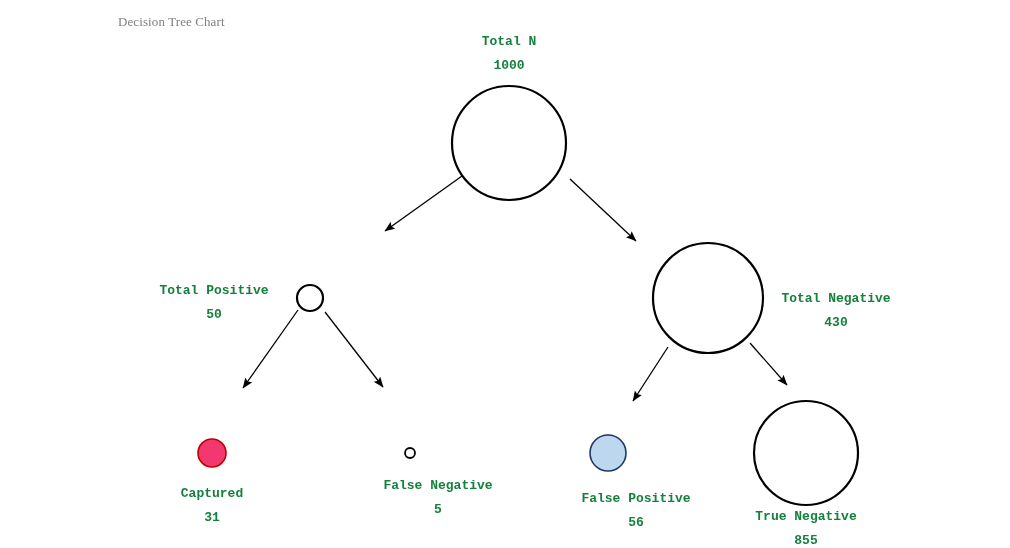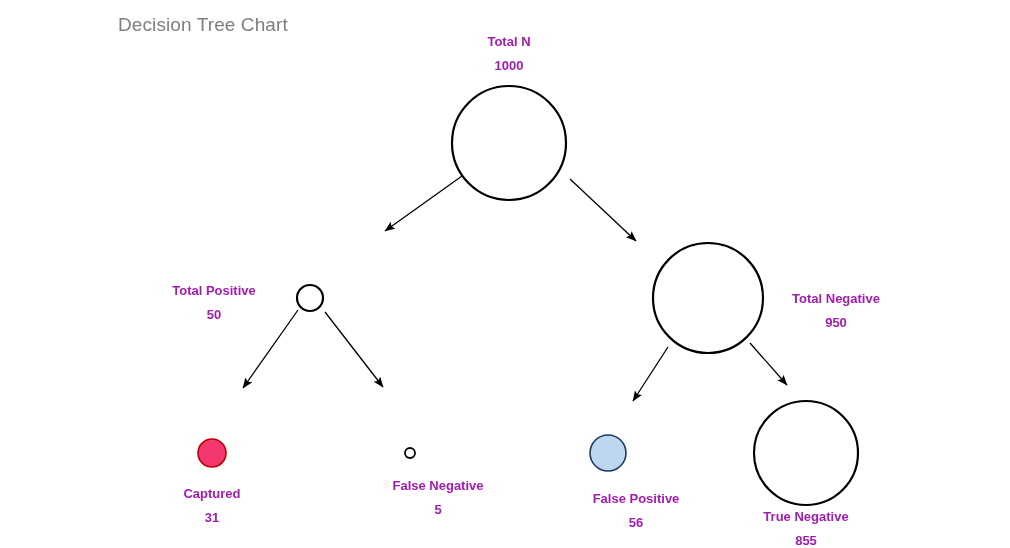--- a/index.html
+++ b/index.html
@@ -17,40 +17,40 @@
   #chart-root {
     position: absolute;
     top: 0; left: 0;
     width: 1010px;
     height: 548px;
   }
   .chart-title {
     position: absolute;
     left: 118px;
     top: 14px;
-    font-family: Liberation Sans, sans-serif;
-    font-size: 19px;
+    font-family: Liberation Serif, serif;
+    font-size: 13px;
     font-weight: 400;
     color: #7f7f7f;
     white-space: nowrap;
     letter-spacing: 0.1px;
   }
   svg.tree-canvas {
     position: absolute;
     top: 0; left: 0;
     width: 1010px;
     height: 548px;
     display: block;
   }
   .node-label {
     position: absolute;
-    font-family: Liberation Sans, sans-serif;
+    font-family: Liberation Mono, monospace;
     font-size: 13px;
     font-weight: bold;
-    color: #a21caf;
+    color: #15803d;
     white-space: nowrap;
     text-align: center;
     line-height: 1.85;
   }
   .node-label .lbl-name { display: block; }
   .node-label .lbl-value { display: block; }
 </style>
 </head>
 <body>
 
@@ -87,21 +87,21 @@
       <div class="node-label" style="left: 509px; top: 30px; transform: translateX(-50%);">
         <span class="lbl-name">Total N</span>
         <span class="lbl-value">1000</span>
       </div>
       <div class="node-label" style="left: 214px; top: 279px; transform: translateX(-50%);">
         <span class="lbl-name">Total Positive</span>
         <span class="lbl-value">50</span>
       </div>
       <div class="node-label" style="left: 836px; top: 287px; transform: translateX(-50%);">
         <span class="lbl-name">Total Negative</span>
-        <span class="lbl-value">950</span>
+        <span class="lbl-value">430</span>
       </div>
       <div class="node-label" style="left: 212px; top: 482px; transform: translateX(-50%); text-align: center;">
         <span class="lbl-name">Captured</span>
         <span class="lbl-value">31</span>
       </div>
       <div class="node-label" style="left: 410px; top: 474px; transform: translateX(-50%); margin-left: 28px;">
         <span class="lbl-name">False Negative</span>
         <span class="lbl-value">5</span>
       </div>
       <div class="node-label" style="left: 608px; top: 487px; transform: translateX(-50%); margin-left: 28px;">

